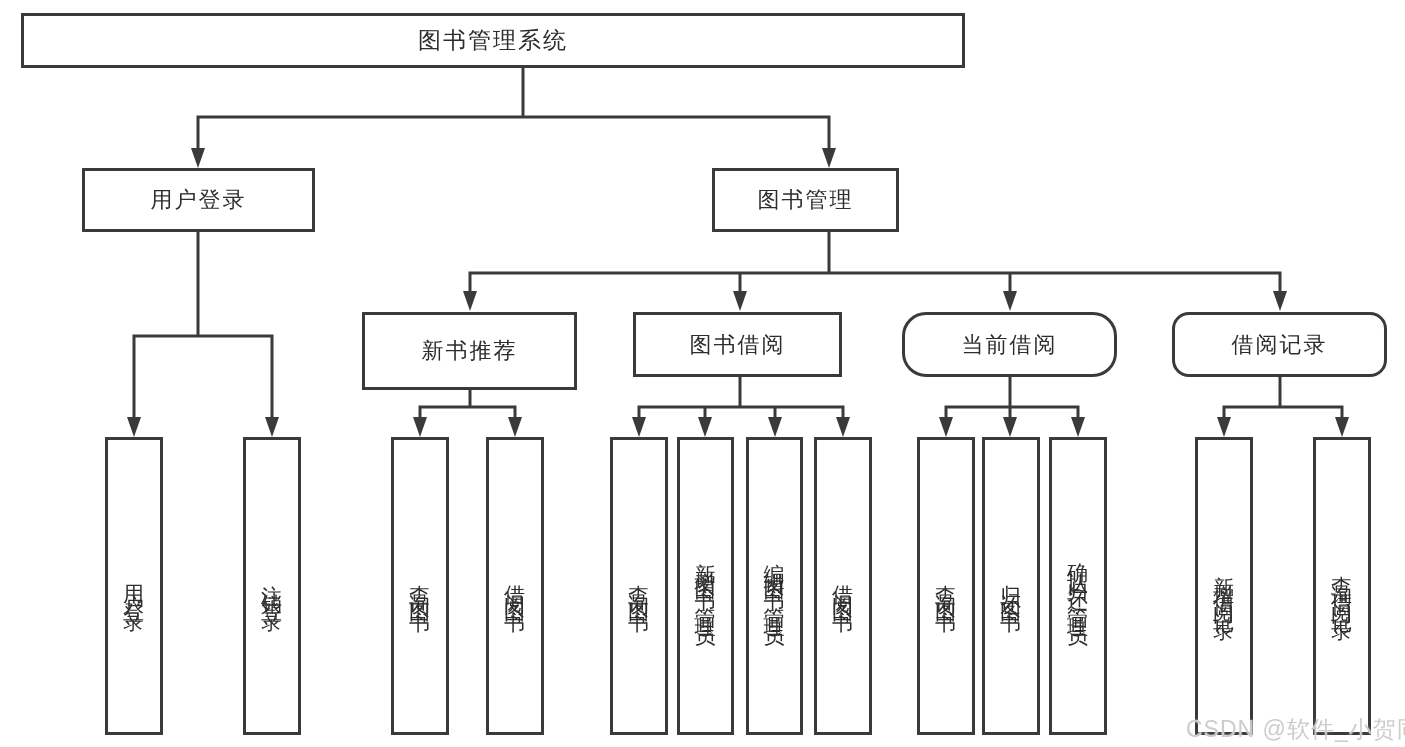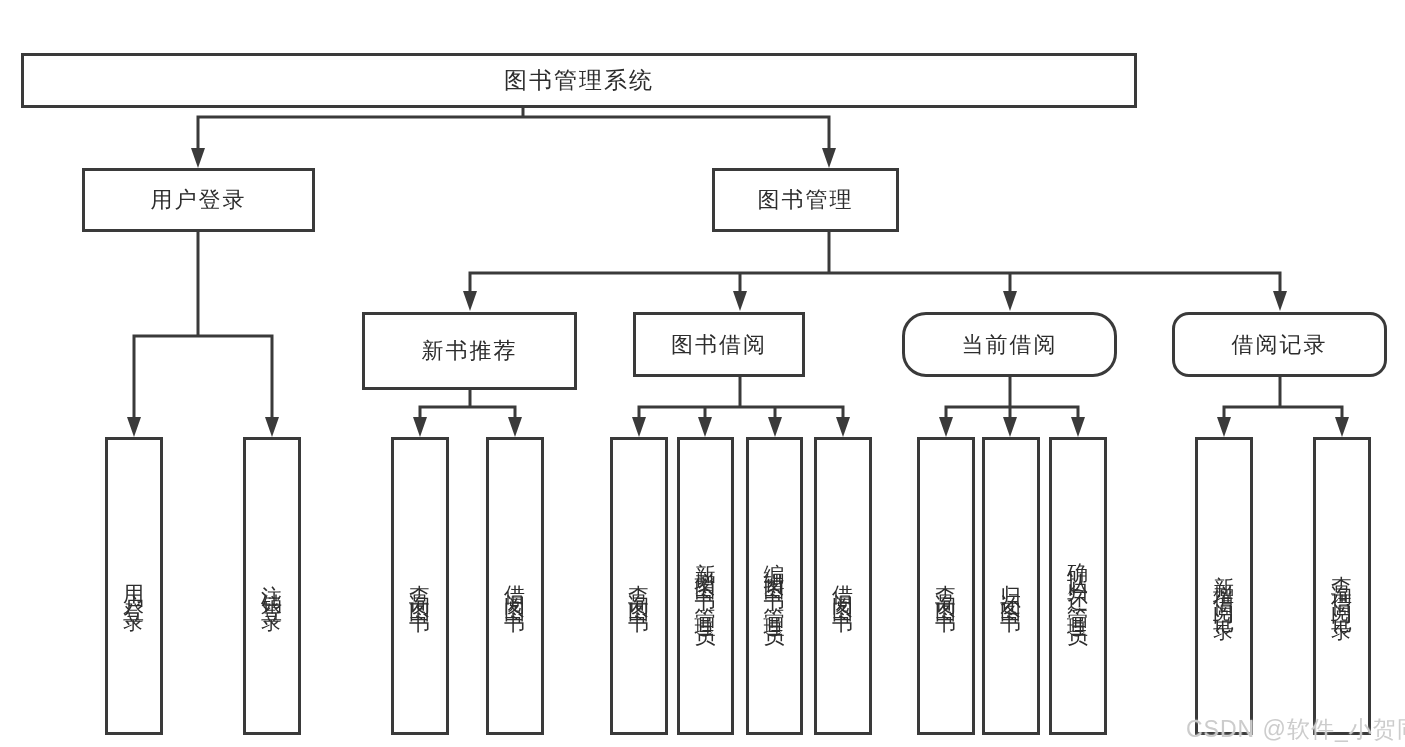--- a/index.html
+++ b/index.html
@@ -105,27 +105,27 @@
       <polygon points="775,437 768,417 782,417"></polygon>
       <polygon points="843,437 836,417 850,417"></polygon>
       <polygon points="946,437 939,417 953,417"></polygon>
       <polygon points="1010,437 1003,417 1017,417"></polygon>
       <polygon points="1078,437 1071,417 1085,417"></polygon>
       <polygon points="1224,437 1217,417 1231,417"></polygon>
       <polygon points="1342,437 1335,417 1349,417"></polygon>
     </g>
   </svg>
 
-  <div class="box hbox root-box" style="left:21px; top:13px; width:1116px; height:55px;margin-top:40px;">图书管理系统</div>
+  <div class="box hbox root-box" style="left:21px; top:13px; width:944px; height:55px;">图书管理系统</div>
 
   <div class="box hbox" style="left:82px; top:168px; width:233px; height:64px;">用户登录</div>
   <div class="box hbox" style="left:712px; top:168px; width:187px; height:64px;">图书管理</div>
 
   <div class="box hbox" style="left:362px; top:312px; width:215px; height:78px;">新书推荐</div>
-  <div class="box hbox" style="left:633px; top:312px; width:172px; height:65px;">图书借阅</div>
+  <div class="box hbox" style="left:633px; top:312px; width:209px; height:65px;">图书借阅</div>
   <div class="box hbox" style="left:902px; top:312px; width:215px; height:65px;border-radius:24px;">当前借阅</div>
   <div class="box hbox" style="left:1172px; top:312px; width:215px; height:65px;border-radius:17px;">借阅记录</div>
 
   <div class="box vbox" style="left:105px; top:437px; width:58px; height:298px;">用户登录</div>
   <div class="box vbox" style="left:243px; top:437px; width:58px; height:298px;">注销登录</div>
 
   <div class="box vbox" style="left:391px; top:437px; width:58px; height:298px;">查询图书</div>
   <div class="box vbox" style="left:486px; top:437px; width:58px; height:298px;">借阅图书</div>
 
   <div class="box vbox" style="left:610px; top:437px; width:58px; height:298px;">查询图书</div>

